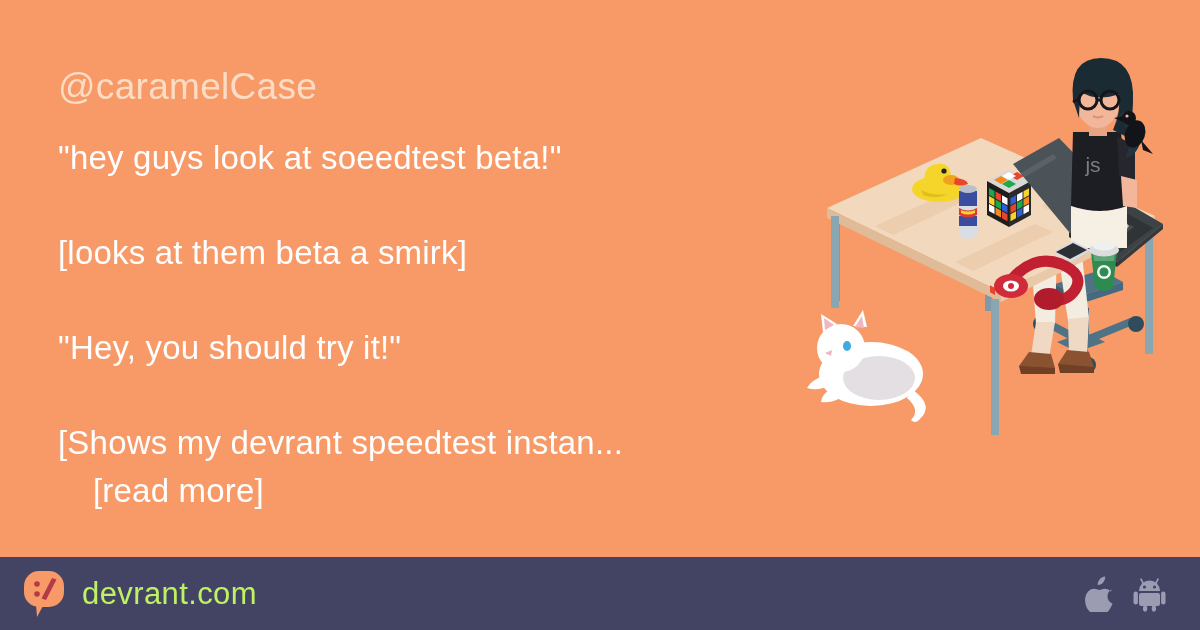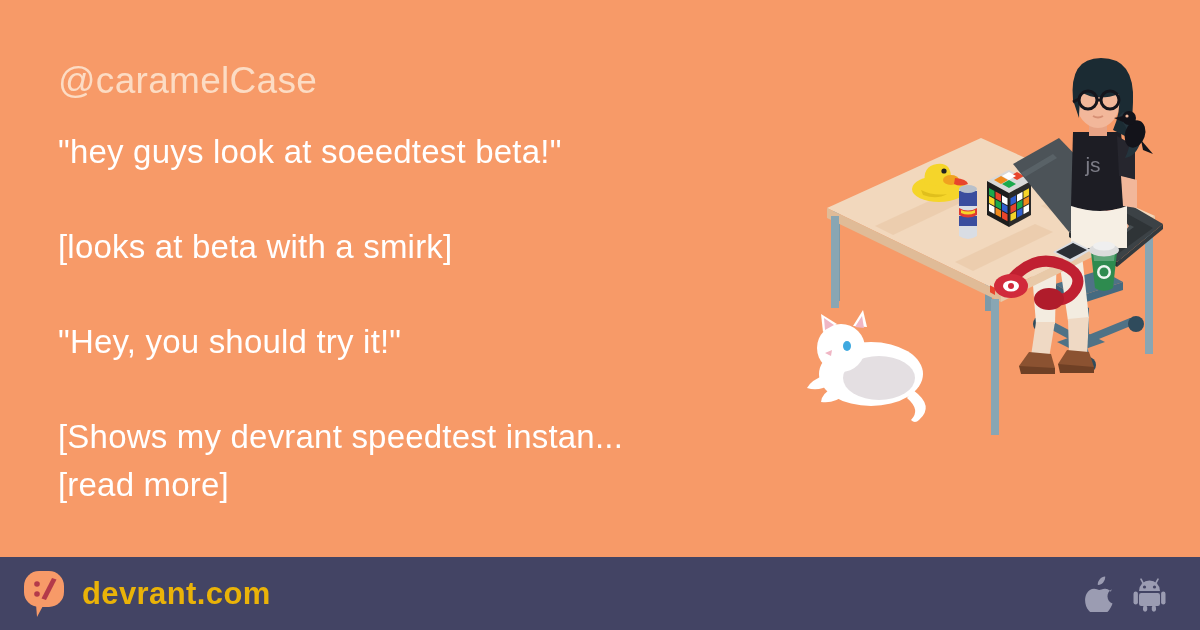--- a/index.html
+++ b/index.html
@@ -19,21 +19,21 @@
     width: 1200px;
     height: 630px;
     background: #f79a68;
     overflow: hidden;
   }
 
   
   .content {
     position: absolute;
     left: 58px;
-    top: 58px;
+    top: 64px;
     width: 760px;
   }
   .username {
     font-size: 37px;
     line-height: 46px;
     letter-spacing: 0.3px;
     color: #fcdcc4;
     font-weight: 400;
     margin: 0 0 24px 0;
     white-space: nowrap;
@@ -47,20 +47,21 @@
   }
   .rant-line {
     white-space: nowrap;
     height: 48px;
   }
   .rant-line.blank {
     height: 47px;
   }
   .readmore {
     white-space: nowrap;
+    margin-left: 35px;
   }
 
   
   .footer {
     position: absolute;
     left: 0;
     bottom: 0;
     width: 1200px;
     height: 73px;
     background: #434464;
@@ -75,24 +76,24 @@
     align-items: center;
     gap: 16px;
   }
   .brand-logo {
     width: 42px;
     height: 46px;
     flex: 0 0 auto;
     position: relative;
   }
   .brand-name {
-    color: #eab308;
+    color: #bef264;
     font-size: 31px;
     letter-spacing: 0.4px;
-    font-weight: 700;
+    font-weight: 400;
   }
   .store-icons {
     display: flex;
     align-items: center;
     gap: 18px;
     padding-right: 10px;
   }
   .store-icons svg { display: block; }
 
   
@@ -110,21 +111,21 @@
 
 <div class="card">
 
   <div class="content">
 
     <div class="username">@caramelCase</div>
 
     <div class="rant-body">
       <div class="rant-line">"hey guys look at soeedtest beta!"</div>
       <div class="rant-line blank"></div>
-      <div class="rant-line">[looks at beta with a smirk]</div>
+      <div class="rant-line">[looks at them beta a smirk]</div>
       <div class="rant-line blank"></div>
       <div class="rant-line">"Hey, you should try it!"</div>
       <div class="rant-line blank"></div>
       <div class="rant-line">[Shows my devrant speedtest instan...</div>
       <div class="rant-line readmore">[read more]</div>
     </div>
   </div>
 
   <div class="illustration">
     <svg width="380" height="420" viewBox="0 0 380 420" xmlns="http://www.w3.org/2000/svg">

